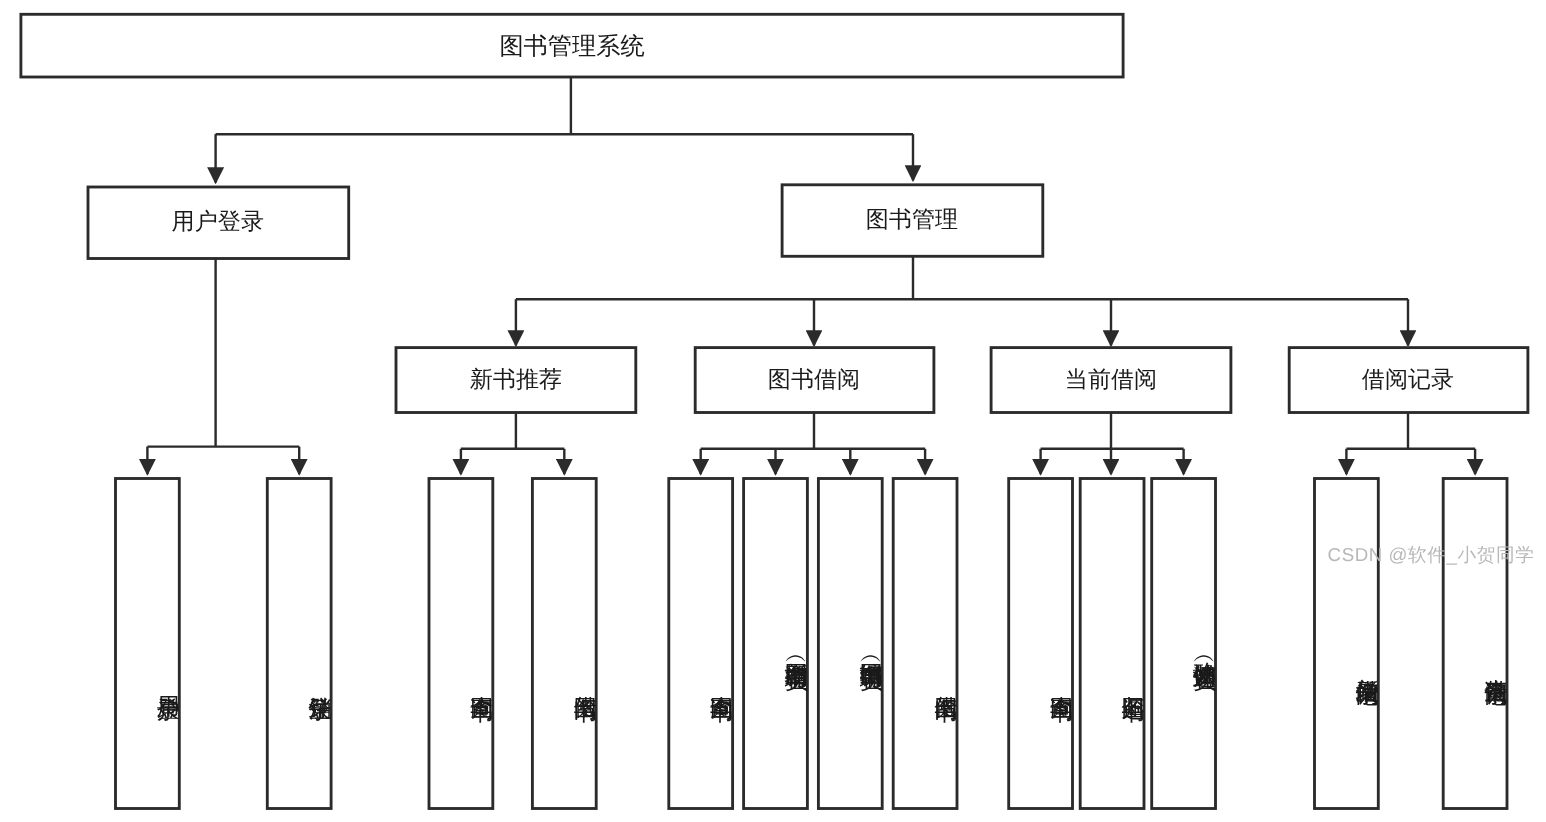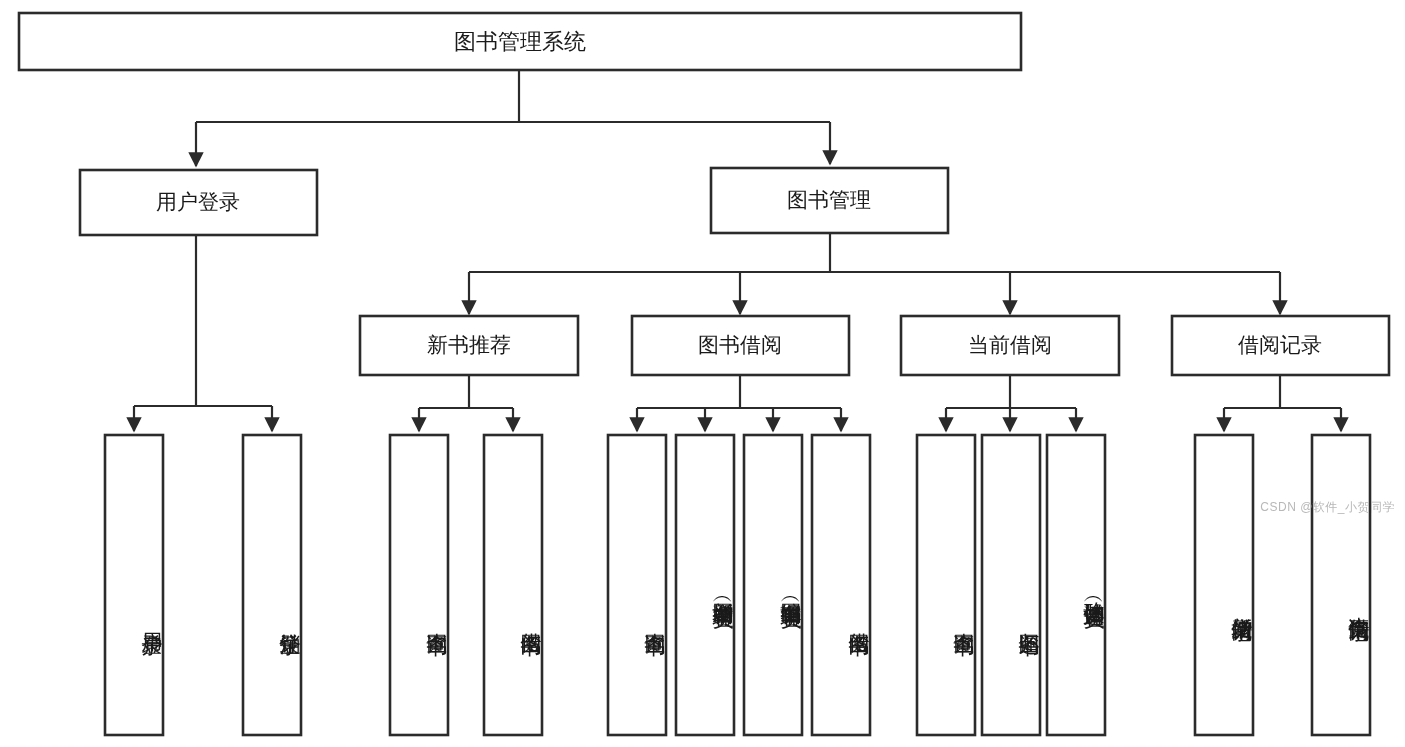--- a/index.html
+++ b/index.html
@@ -68,21 +68,21 @@
     align-items: flex-start;
     justify-content: center;
     white-space: nowrap;
     pointer-events: none;
   }
   .watermark {
     position: absolute;
     right: 10px;
     bottom: 8px;
     font-family: "Liberation Sans", "DejaVu Sans", sans-serif;
-    font-size: 12px;
+    font-size: 17px;
     color: #b8b8b8;
     letter-spacing: 0.5px;
     white-space: nowrap;
   }
 </style>
 </head>
 <body>
 
 <div id="diagram-root">
 

